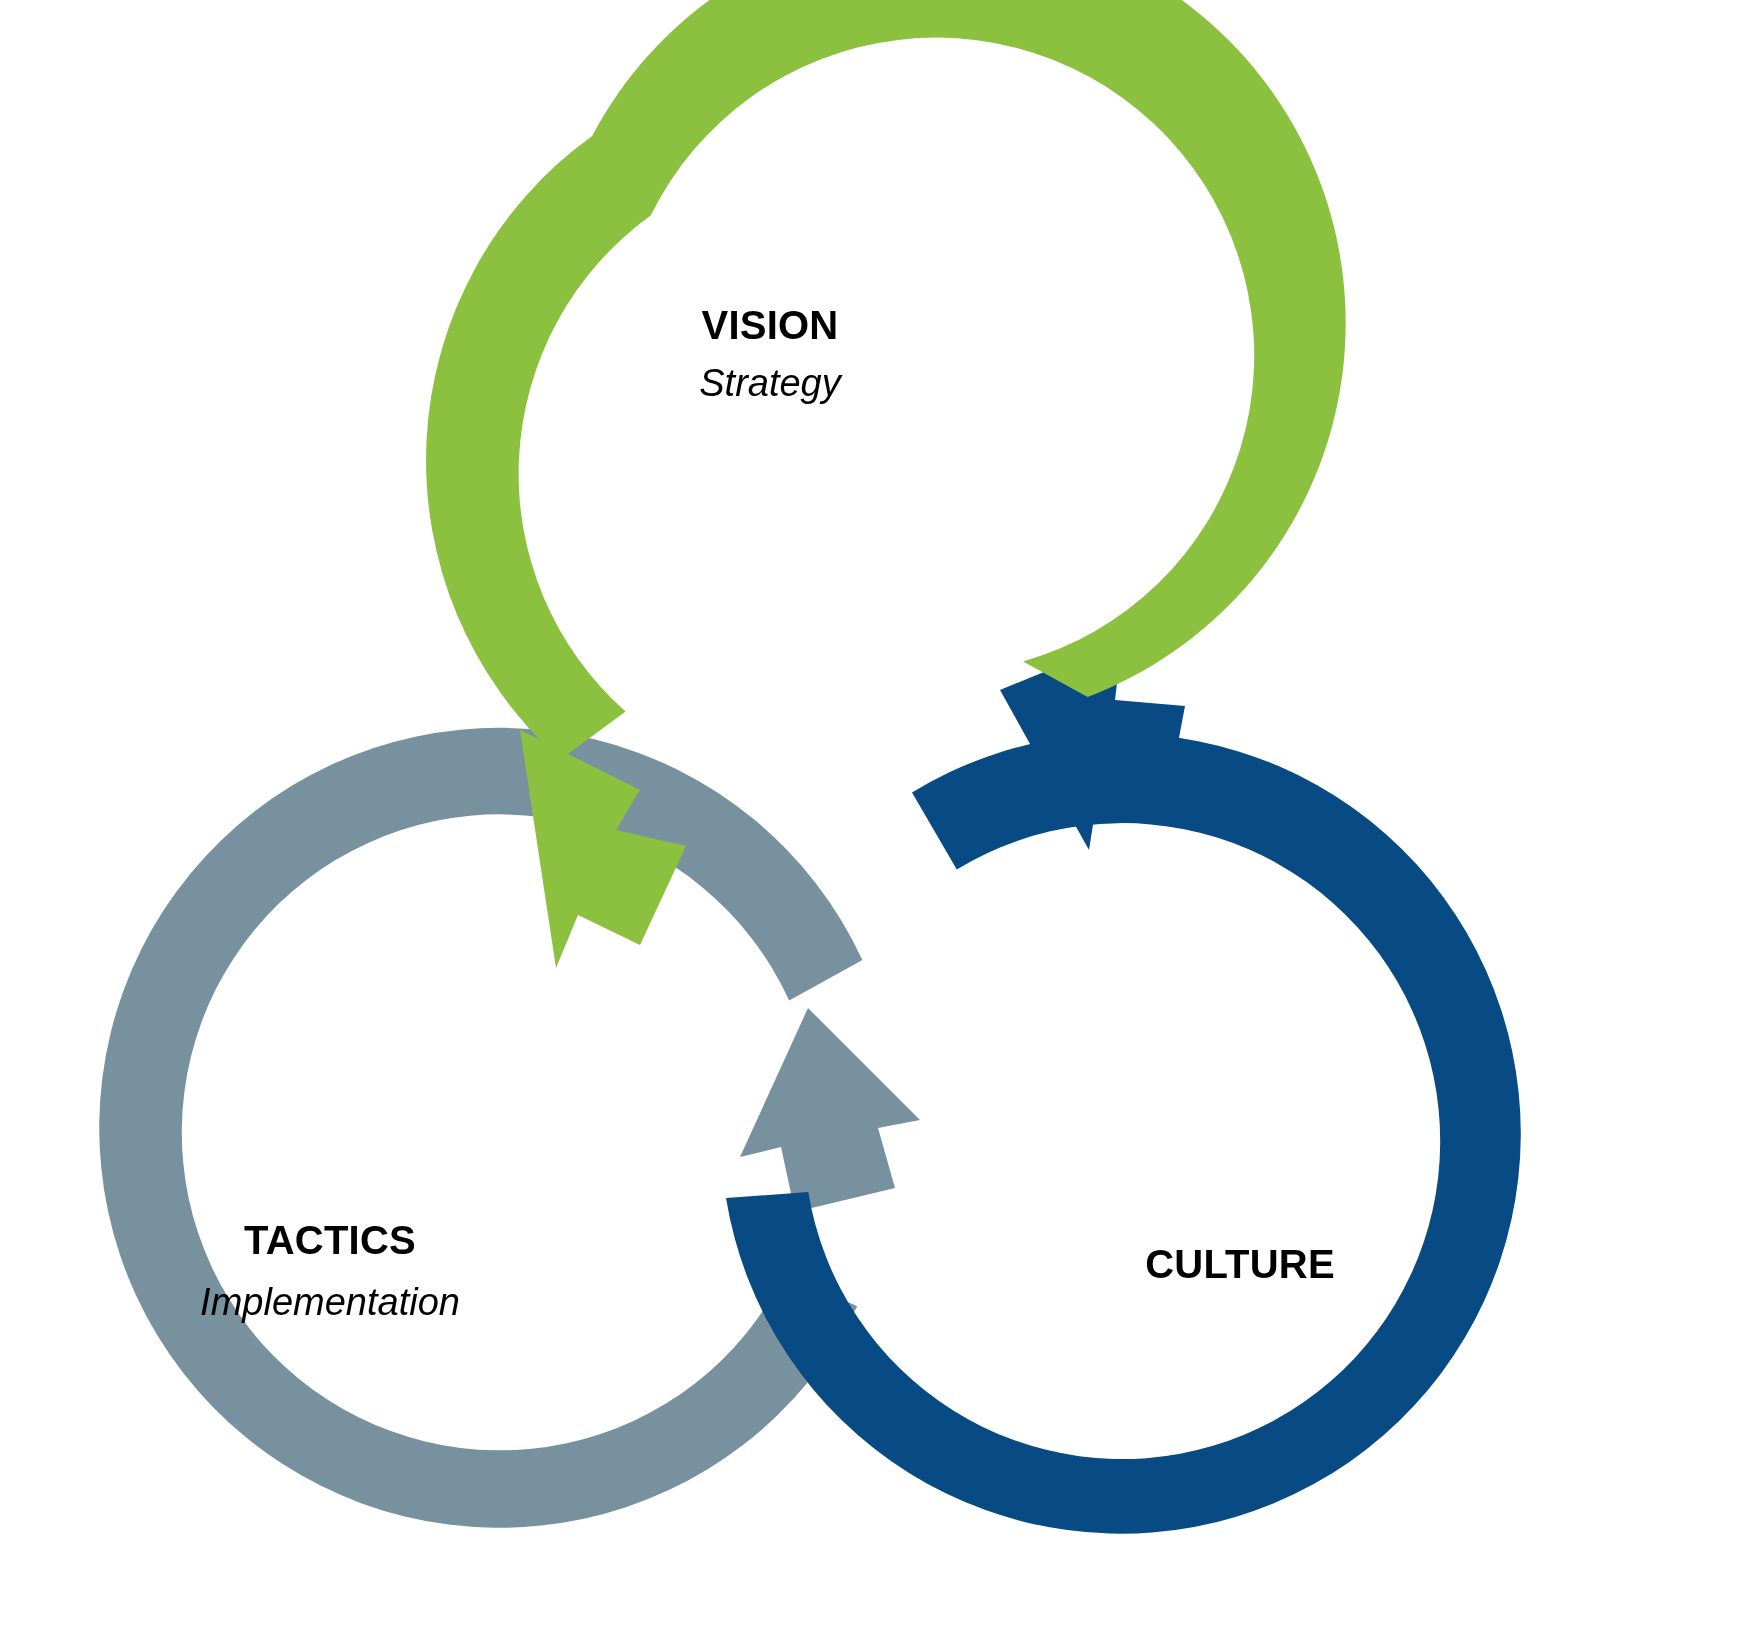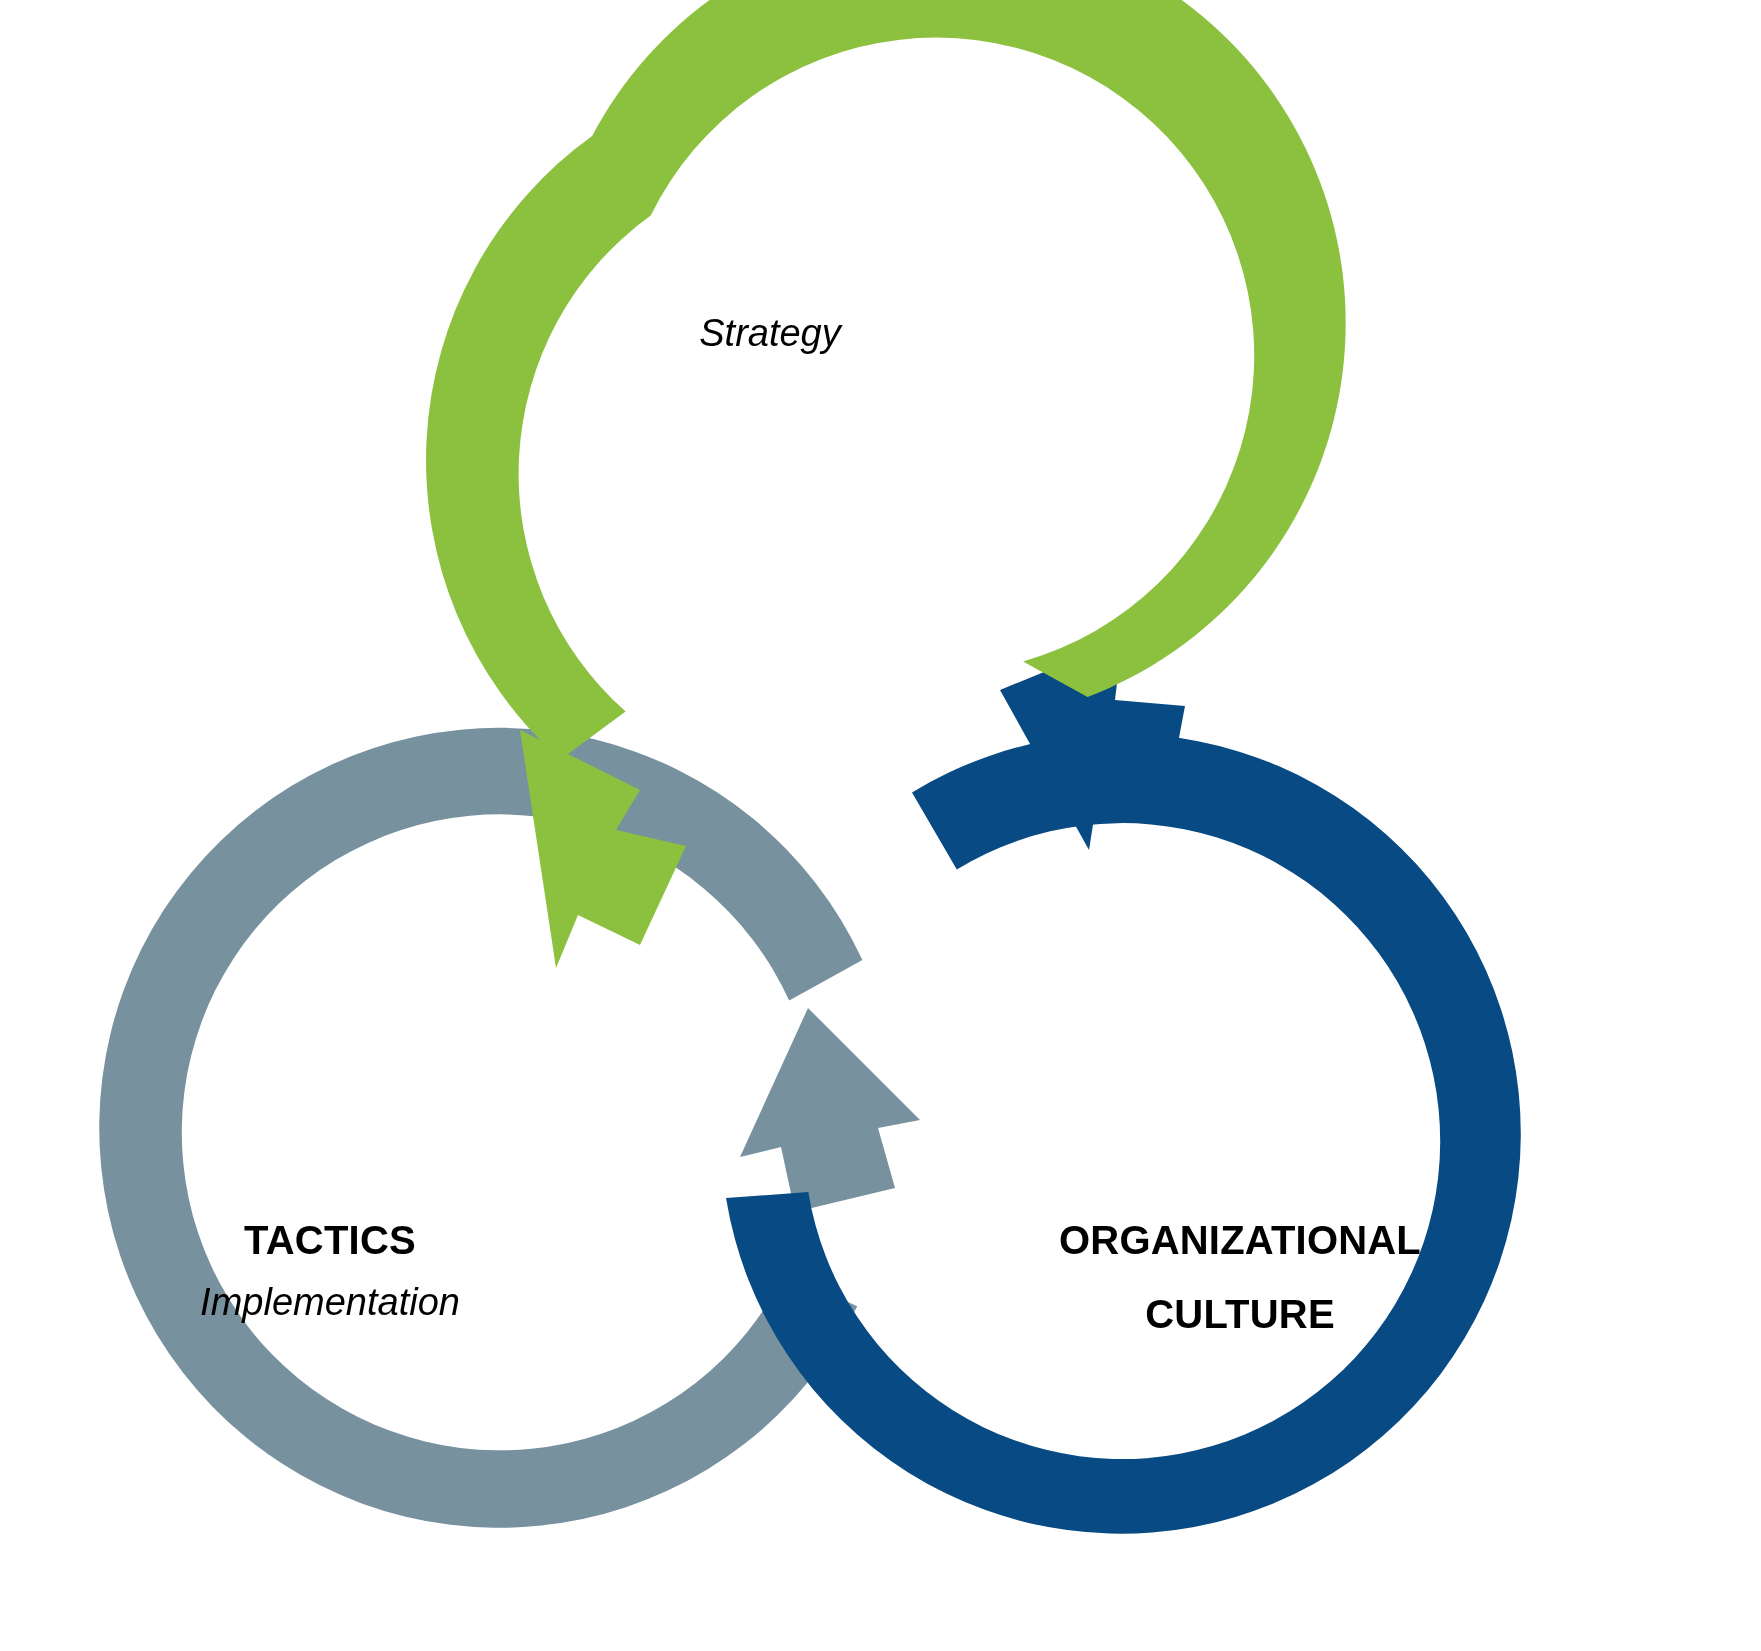--- a/index.html
+++ b/index.html
@@ -161,27 +161,27 @@
                L 686.0 846.0
                L 640.0 945.0
                L 578.0 915.0
                L 556.0 968.0
                Z" fill="#8CC13F"></path>
     </g>
 
   </svg>
 
   <div class="label-block" id="label-vision">
+    <div class="label-title">VISION</div>
     <div class="label-sub">Strategy</div>
   </div>
 
   <div class="label-block" id="label-tactics">
     <div class="label-title">TACTICS</div>
     <div class="label-sub">Implementation</div>
   </div>
 
   <div class="label-block" id="label-culture">
-    <div class="label-title">ORGANIZATIONAL</div>
     <div class="label-title second">CULTURE</div>
   </div>
 
 
 </div>
 
 </body></html>

